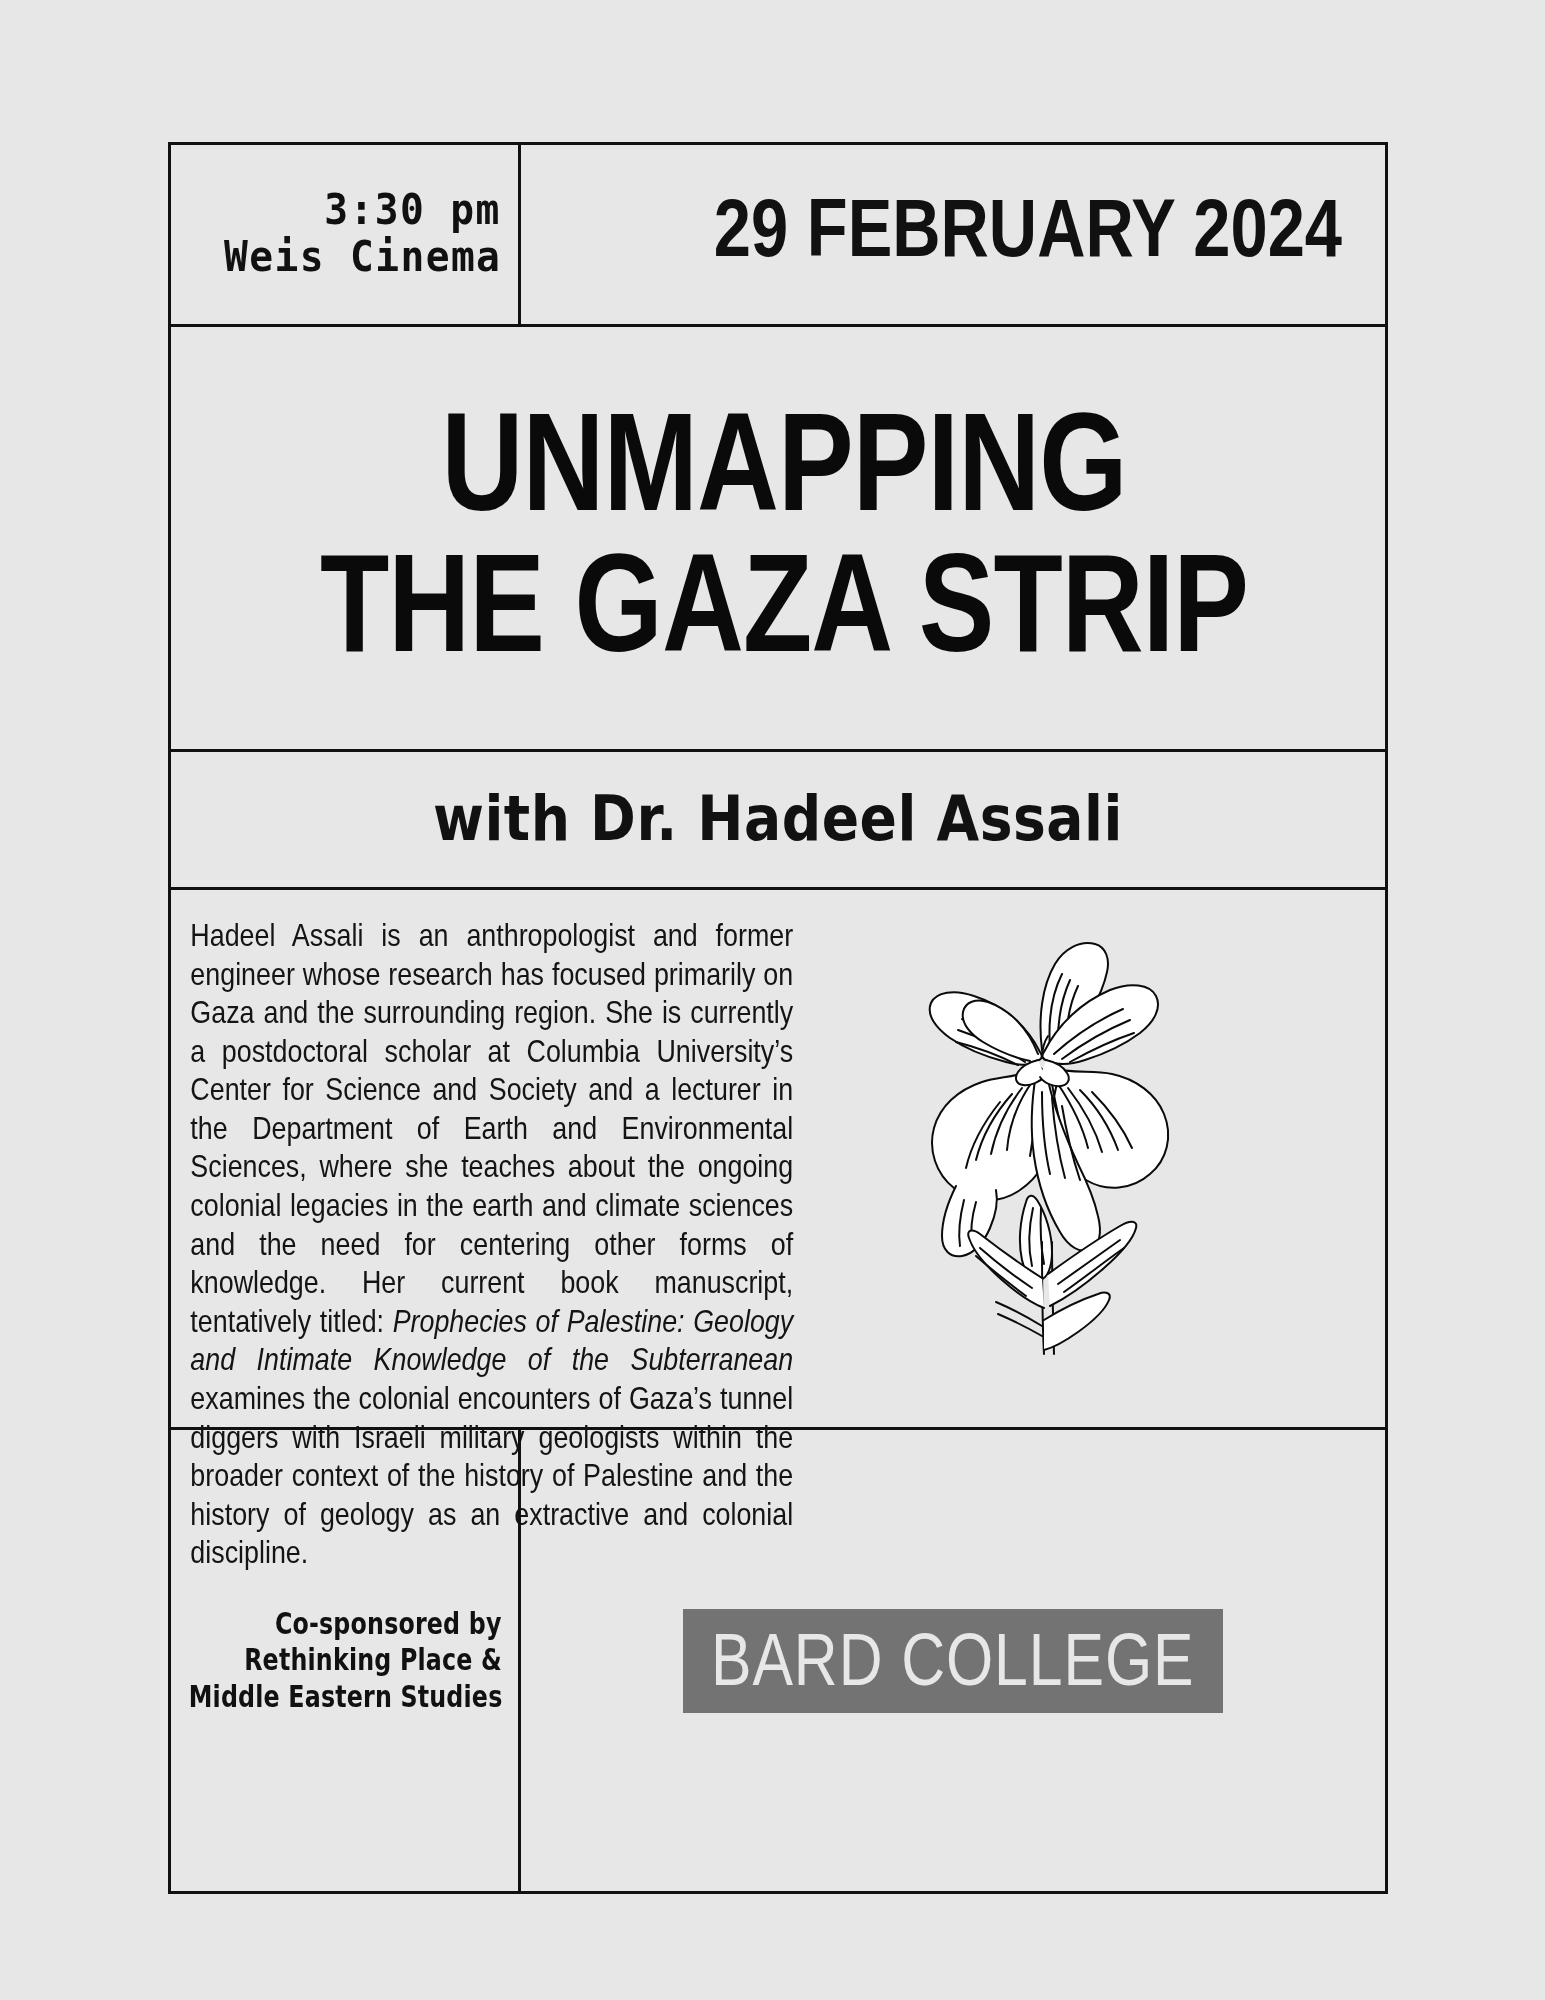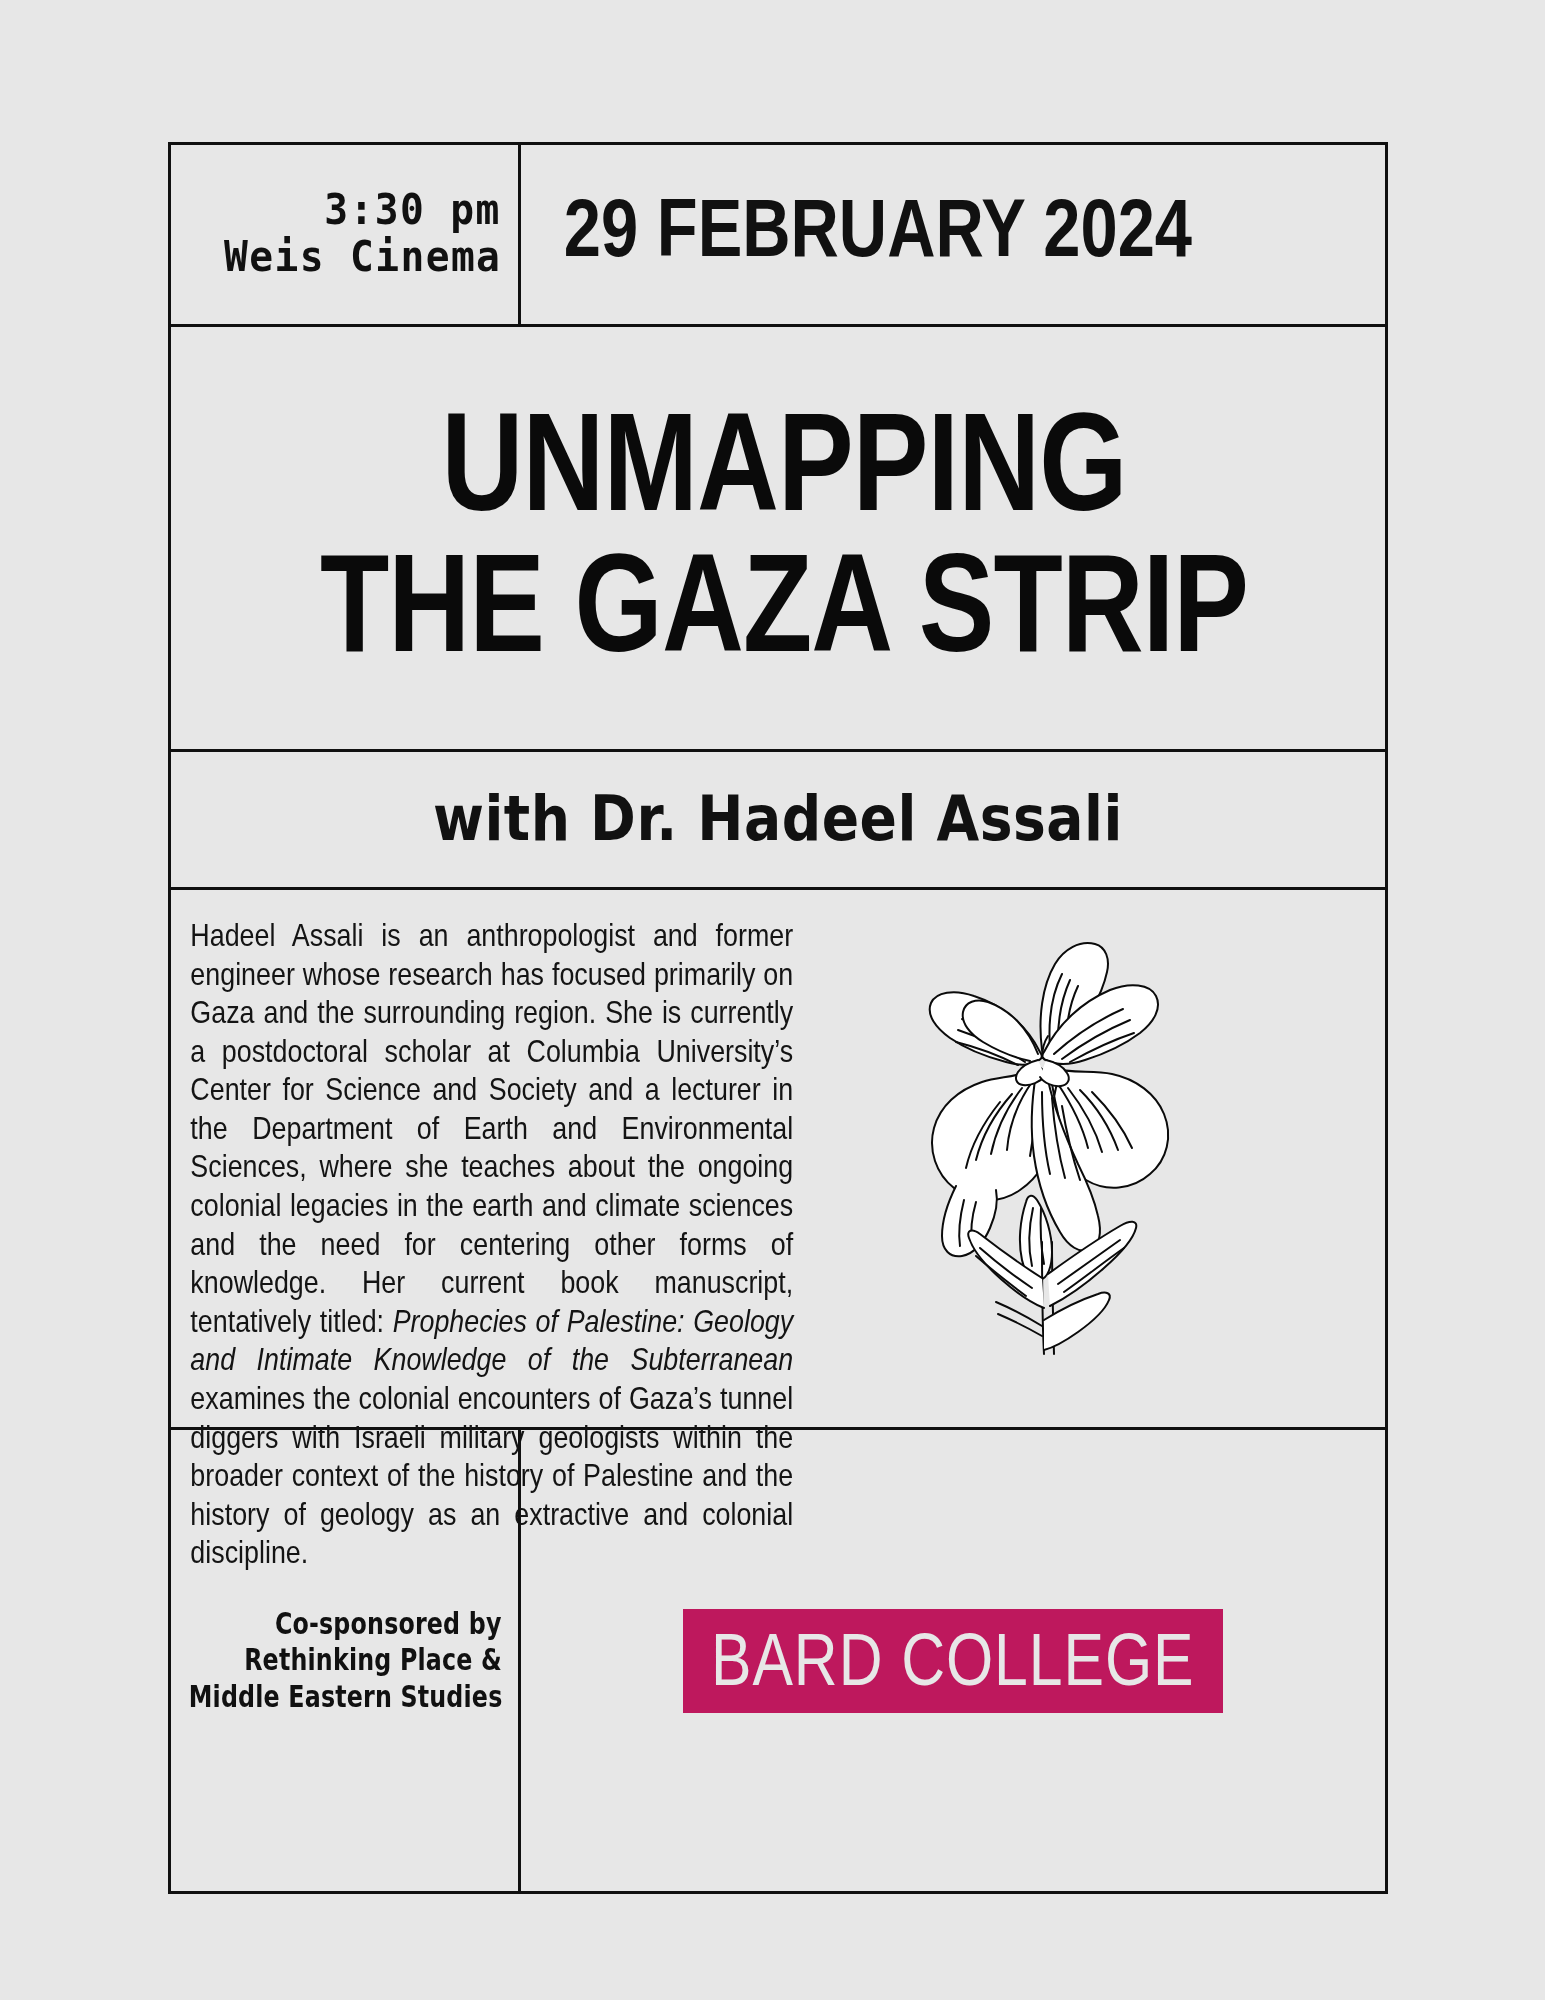--- a/index.html
+++ b/index.html
@@ -56,21 +56,21 @@
     letter-spacing: 1.5px;
     color: #111111;
     white-space: nowrap;
     transform: scaleX(0.92);
     transform-origin: right center;
   }
   .cell-date {
     flex: 1;
     display: flex;
     align-items: center;
-    justify-content: flex-start;
+    justify-content: flex-end;
     padding-bottom: 13px;
   }
   .date-text {
     font-family: "Liberation Sans Narrow", "Liberation Sans", sans-serif;
     font-weight: 700;
     font-size: 76px;
     line-height: 1;
     letter-spacing: 0px;
     color: #111111;
     white-space: nowrap;
@@ -180,21 +180,21 @@
     transform: scaleX(0.88);
     transform-origin: right center;
   }
   .cell-brand {
     flex: 1;
     display: flex;
     align-items: center;
     justify-content: center;
   }
   .brand-box {
-    background: #be185d;
+    background: #737373;
     width: 540px;
     height: 104px;
     display: flex;
     align-items: center;
     justify-content: center;
   }
   .brand-text {
     font-family: "Liberation Sans Narrow", "Liberation Sans", sans-serif;
     font-weight: 400;
     font-size: 66px;

